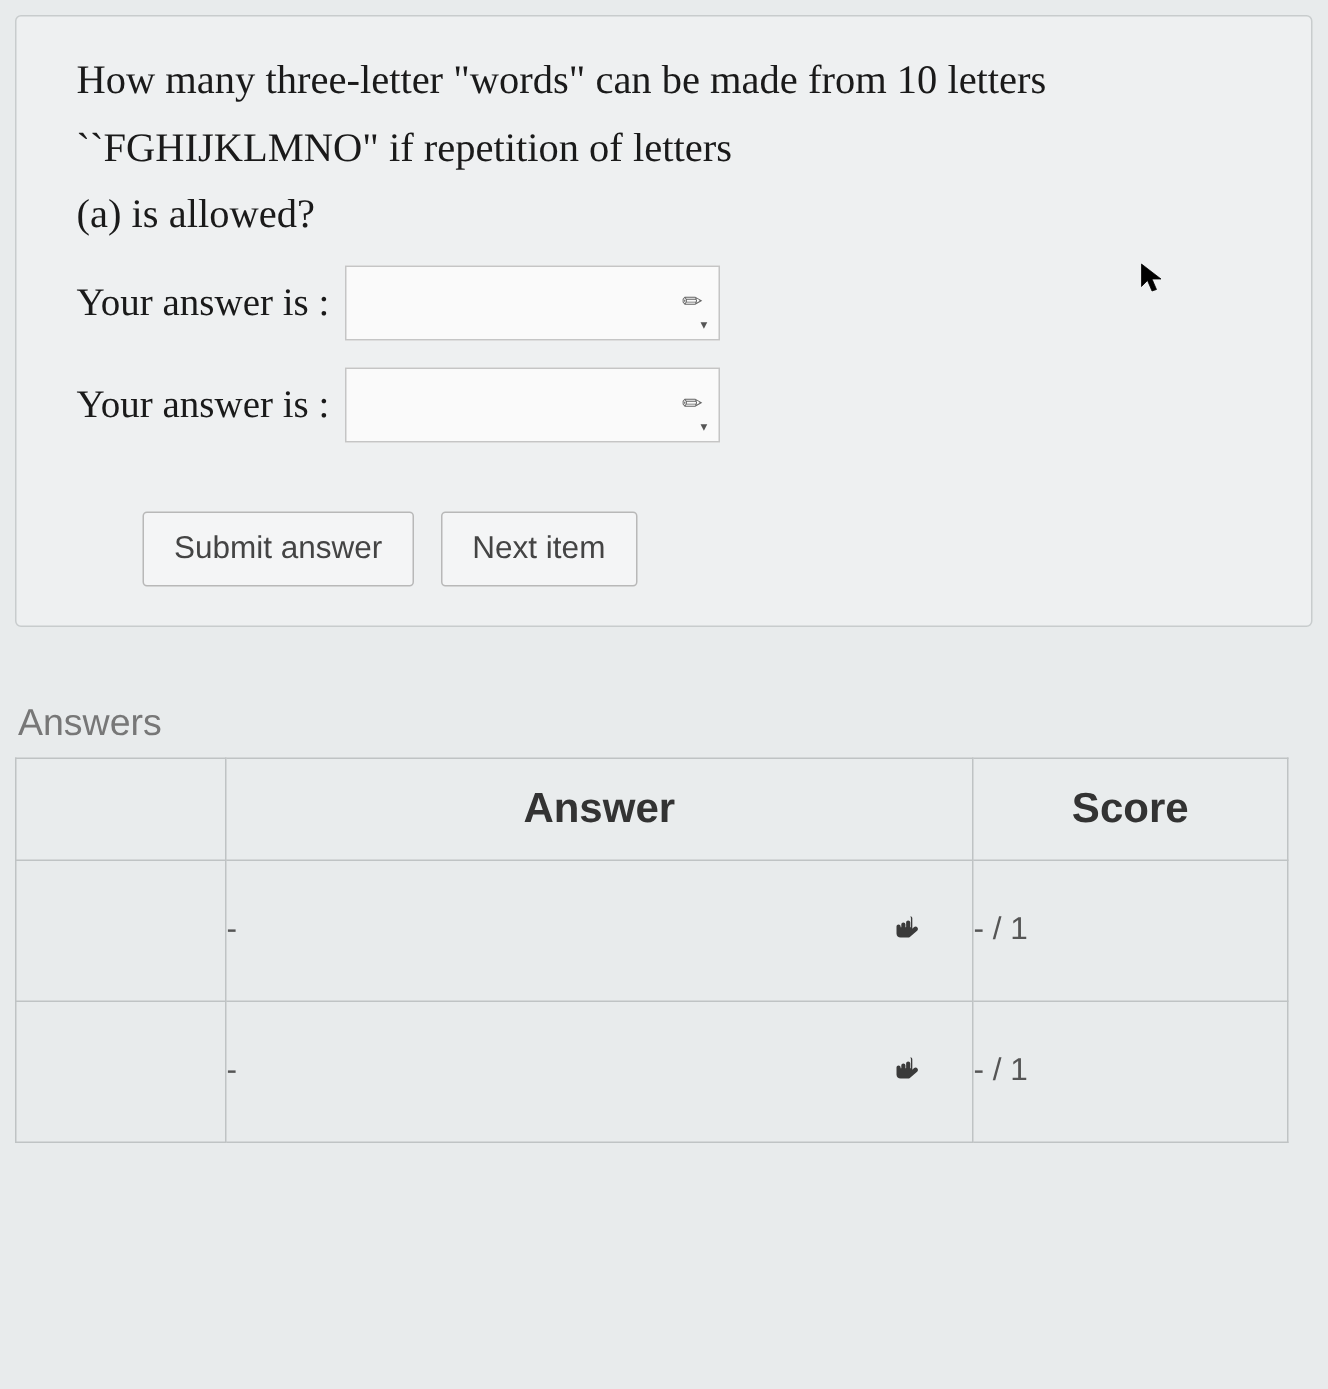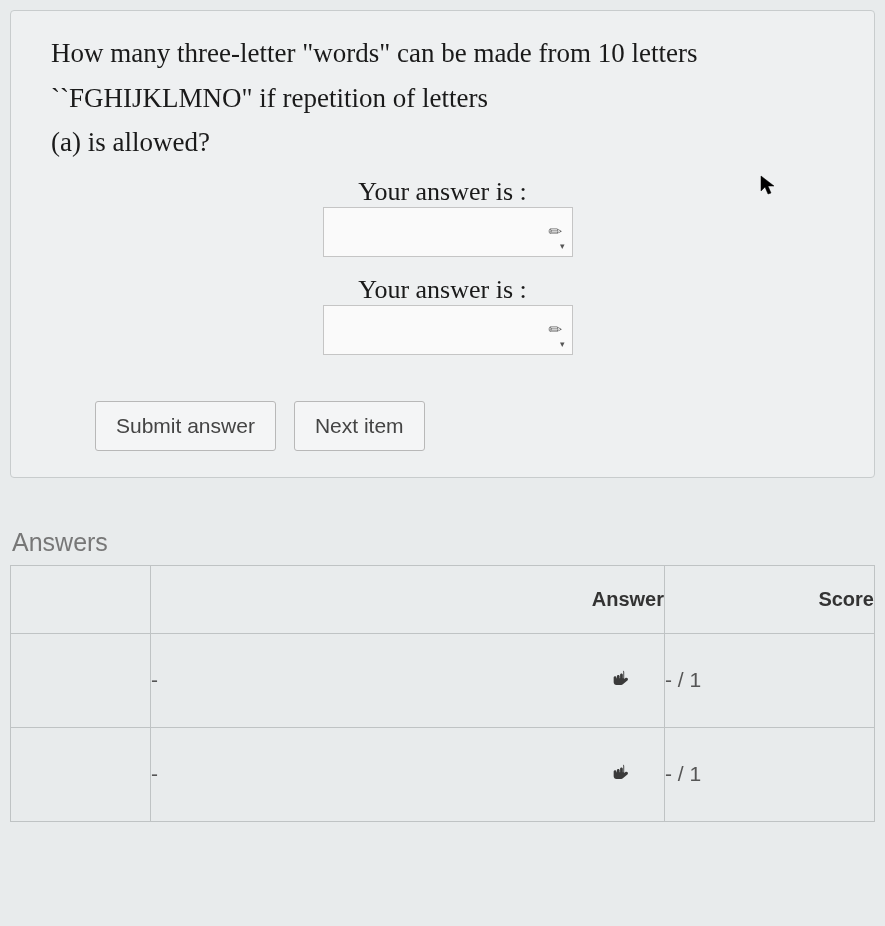--- a/index.html
+++ b/index.html
@@ -21,21 +21,20 @@
     .question-text {
       font-size: 27px;
       line-height: 1.5;
       color: #1a1a1a;
       margin-bottom: 4px;
     }
     .answer-row {
       display: flex;
       align-items: center;
       margin: 14px 0 18px 0;
-      flex-direction: column;
     }
     .answer-label {
       font-size: 26px;
       color: #1a1a1a;
       margin-right: 10px;
     }
     .answer-input-wrap {
       position: relative;
       width: 250px;
       height: 50px;
@@ -85,44 +84,44 @@
     }
     .cursor {
       position: absolute;
       left: 760px;
       top: 175px;
       font-size: 20px;
       color: #000;
       pointer-events: none;
     }
     .answers-section {
-      margin: 50px 10px 0 10px;
+      margin: 50px 26px 0 10px;
     }
     .answers-heading {
       font-family: Arial, Helvetica, sans-serif;
       font-size: 25px;
       color: #777;
       margin-left: 2px;
       margin-bottom: 8px;
     }
     .answers-table {
       width: 100%;
       border-collapse: collapse;
       font-family: Arial, Helvetica, sans-serif;
     }
     .answers-table th, .answers-table td {
       border: 1px solid #bfc3c4;
       padding: 0;
     }
     .answers-table th {
       background: #e9eced;
       font-weight: 600;
-      font-size: 20px;
+      font-size: 28px;
       color: #333;
-      text-align: right;
+      text-align: center;
       height: 68px;
     }
     .th-blank { width: 140px; }
     .th-answer { padding-left: 18px; }
     .th-score { width: 210px; padding-left: 22px; }
     .answers-table td {
       height: 94px;
       font-size: 21px;
       color: #555;
       vertical-align: middle;

